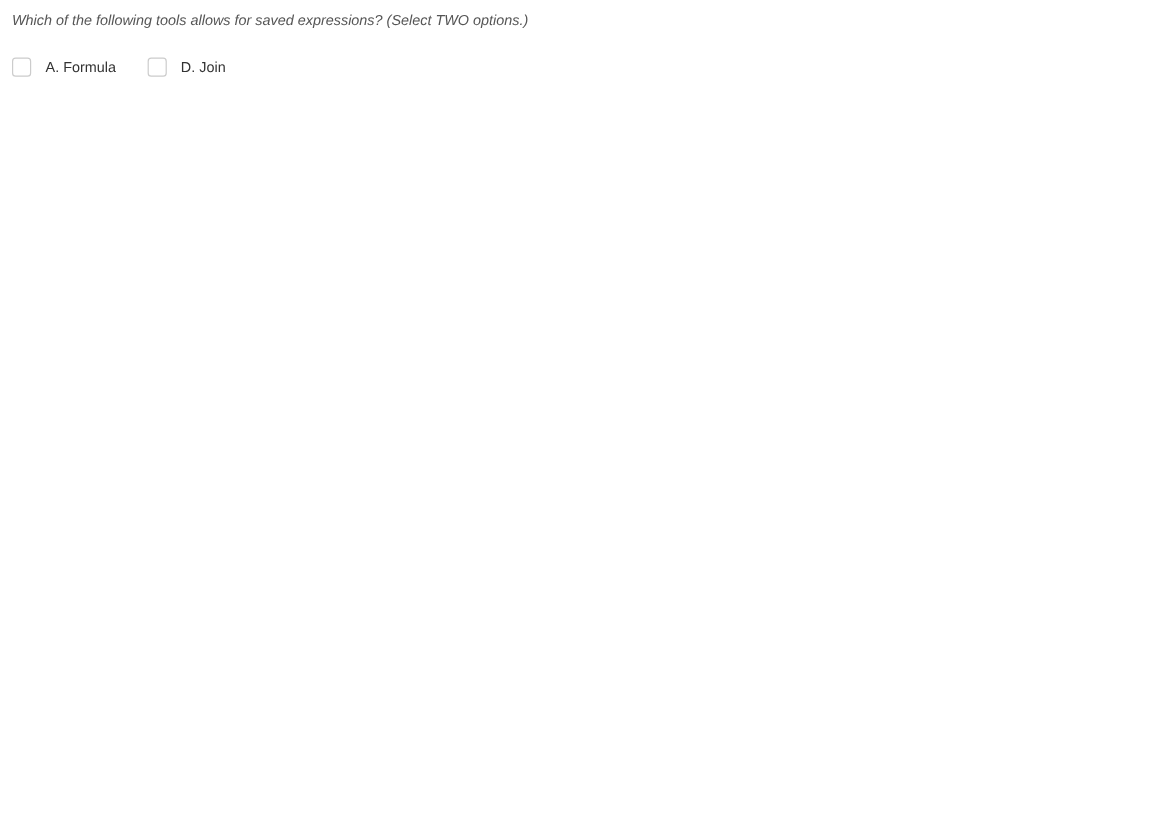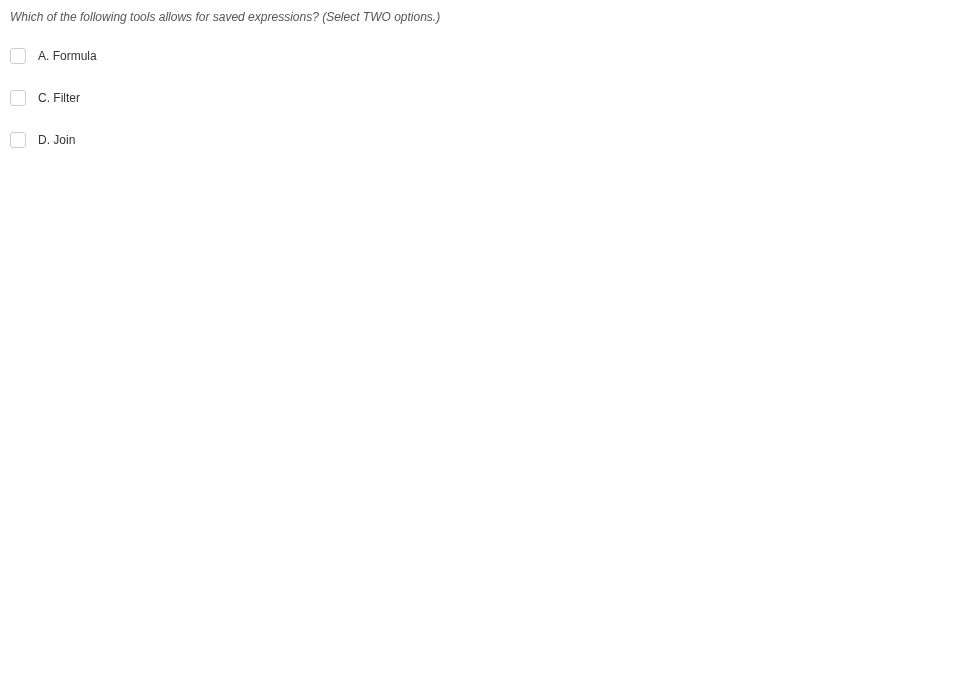--- a/index.html
+++ b/index.html
@@ -14,21 +14,20 @@
       color: #333;
     }
     .question-text {
       font-size: 12px;
       color: #555;
       margin-bottom: 24px;
       font-style: italic;
     }
     .options-container {
       display: flex;
-      flex-direction: column;
       gap: 26px;
     }
     .option-row {
       display: flex;
       align-items: center;
       gap: 12px;
     }
     .checkbox {
       width: 16px;
       height: 16px;
@@ -55,19 +54,15 @@
 
 <div class="question-text">Which of the following tools allows for saved expressions? (Select TWO options.)</div>
 
 <div class="options-container">
   <div class="option-row">
     <input type="checkbox" class="checkbox" style="">
     <label class="option-label"><span>A</span>. <span>Formula</span></label>
   </div>
   <div class="option-row">
     <input type="checkbox" class="checkbox" style="">
-    <label class="option-label"><span>C</span>. <span>Filter</span></label>
-  </div>
-  <div class="option-row">
-    <input type="checkbox" class="checkbox" style="">
     <label class="option-label"><span>D</span>. <span>Join</span></label>
   </div>
 </div>
 
 </body></html>

